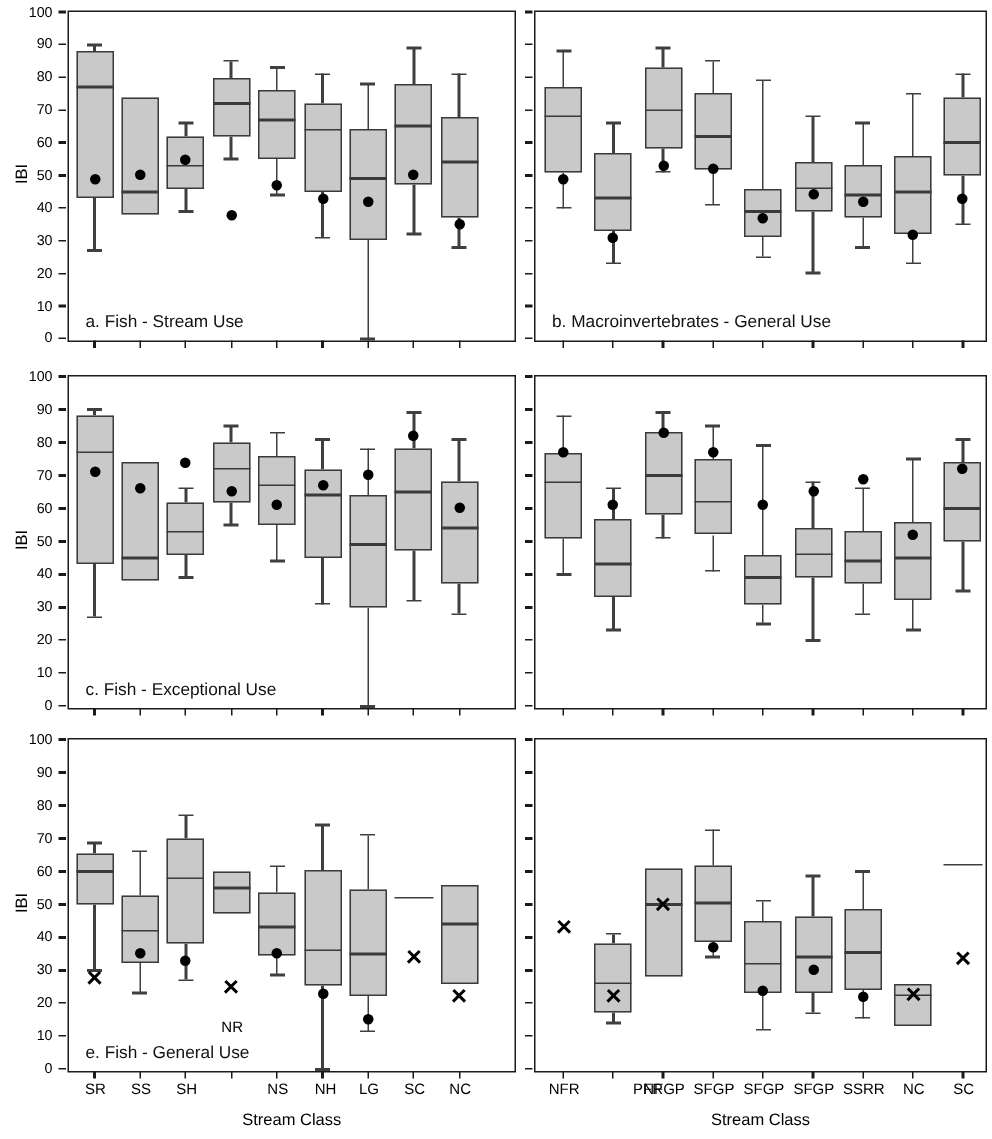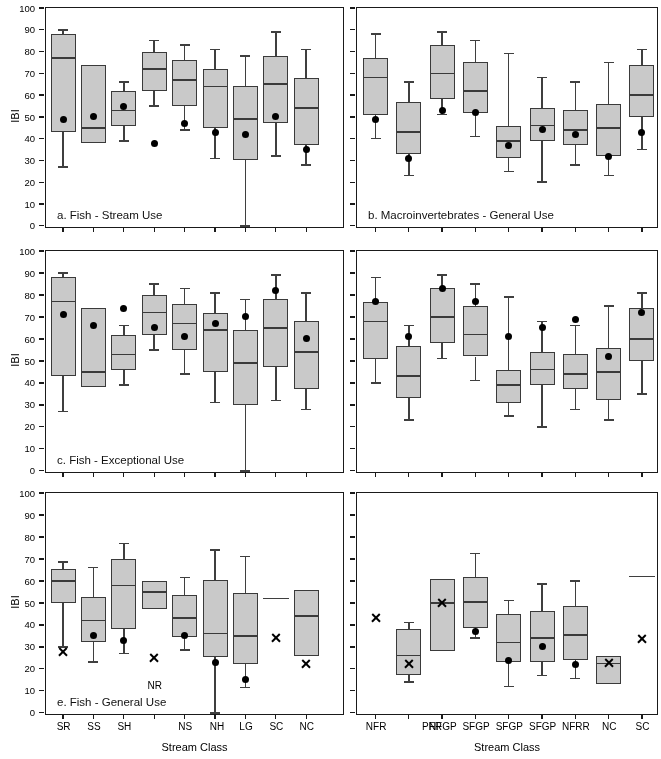--- a/index.html
+++ b/index.html
@@ -567,16 +567,16 @@
     <div class="xticklabel" style="left: 192px; top: 721px;">NH</div>
     <div class="xticklabel" style="left: 221px; top: 721px;">LG</div>
     <div class="xticklabel" style="left: 251.4px; top: 721px;">SC</div>
     <div class="xticklabel" style="left: 281.8px; top: 721px;">NC</div>
     <div class="xticklabel" style="left: 351.1px; top: 721px;">NFR</div>
     <div class="xticklabel" style="left: 407px; top: 721px;">PFR</div>
     <div class="xticklabel" style="left: 417.7px; top: 721px;">NFGP</div>
     <div class="xticklabel" style="left: 451px; top: 721px;">SFGP</div>
     <div class="xticklabel" style="left: 484.3px; top: 721px;">SFGP</div>
     <div class="xticklabel" style="left: 517.6px; top: 721px;">SFGP</div>
-    <div class="xticklabel" style="left: 550.9px; top: 721px;">NFRR</div>
+    <div class="xticklabel" style="left: 550.9px; top: 721px;">SSRR</div>
     <div class="xticklabel" style="left: 584.2px; top: 721px;">NC</div>
     <div class="xticklabel" style="left: 617.5px; top: 721px;">SC</div>
   </div>
 
 </body></html>

